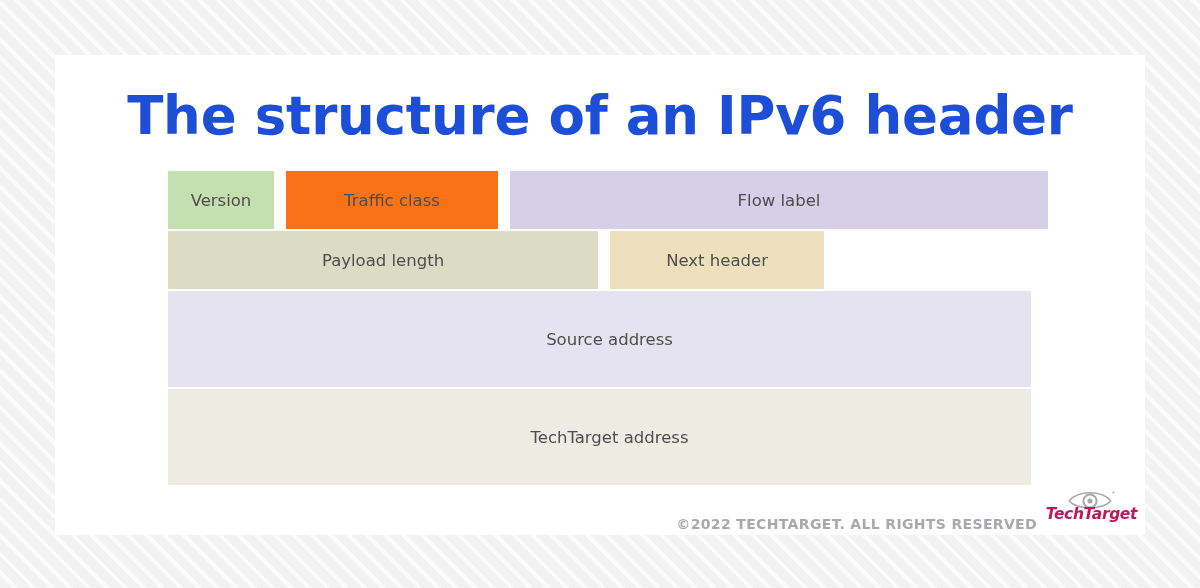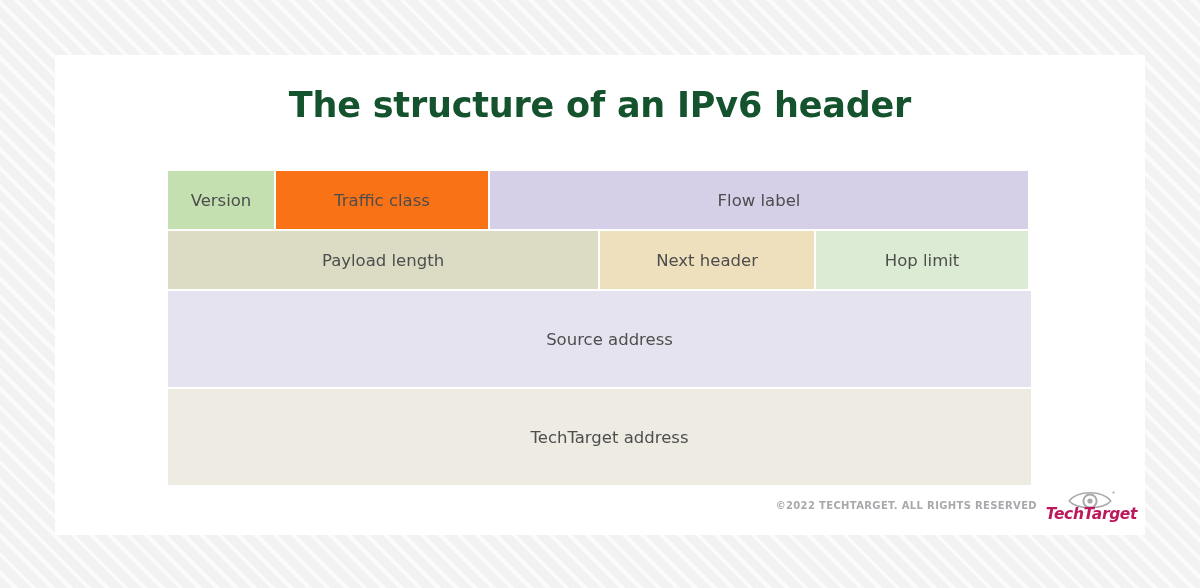--- a/index.html
+++ b/index.html
@@ -32,23 +32,23 @@
     background: #ffffff;
   }
 
   
   #page-title {
     position: absolute;
     left: 0;
     top: 30px;
     width: 1090px;
     text-align: center;
-    font-size: 35px;
+    font-size: 53px;
     font-weight: bold;
-    color: #14532d;
+    color: #1d4ed8;
     letter-spacing: -0.2px;
     font-family: "DejaVu Sans", sans-serif;
   }
 
   
   #header-diagram {
     position: absolute;
     left: 113px;           
     top: 116px;            
     width: 863px;          
@@ -59,34 +59,34 @@
     margin-bottom: 2px;
   }
   .field-cell {
     display: flex;
     align-items: center;
     justify-content: center;
     box-sizing: border-box;
     color: #4d4d4d;
     font-size: 16.5px;
     font-family: "DejaVu Sans", sans-serif;
-    margin-right: 2px;
+    margin-right: 12px;
   }
   .field-cell:last-child {
     margin-right: 16px;
   }
   .row-short .field-cell { height: 58px; }
   .row-tall  .field-cell { height: 96px; padding-left: 20px; }
 
   
   #footer-attribution {
     position: absolute;
     right: 108px;
-    bottom: 24px;
-    font-size: 10px;
+    bottom: 3px;
+    font-size: 14px;
     letter-spacing: 0.35px;
     color: #a9a9ad;
     font-weight: bold;
     font-family: "DejaVu Sans", sans-serif;
     white-space: nowrap;
   }
   #techtarget-logo {
     position: absolute;
     right: 8px;
     bottom: 8px;
@@ -126,23 +126,20 @@
           <span>Flow label</span>
         </div>
       </div>
       <div class="field-row row-short">
         <div class="field-cell" style="background-color: rgb(220, 220, 196); flex: 0 0 49.83%;">
           <span>Payload length</span>
         </div>
         <div class="field-cell" style="background-color: rgb(238, 224, 188); flex: 0 0 24.8%;">
           <span>Next header</span>
         </div>
-        <div class="field-cell" style="background-color: rgb(220, 235, 212); flex: 0 0 24.57%;">
-          <span>Hop limit</span>
-        </div>
       </div>
       <div class="field-row row-tall">
         <div class="field-cell" style="background-color: rgb(229, 227, 239); flex: 0 0 100%;">
           <span>Source address</span>
         </div>
       </div>
       <div class="field-row row-tall">
         <div class="field-cell" style="background-color: rgb(238, 236, 226); flex: 0 0 100%;">
           <span>TechTarget address</span>
         </div>

